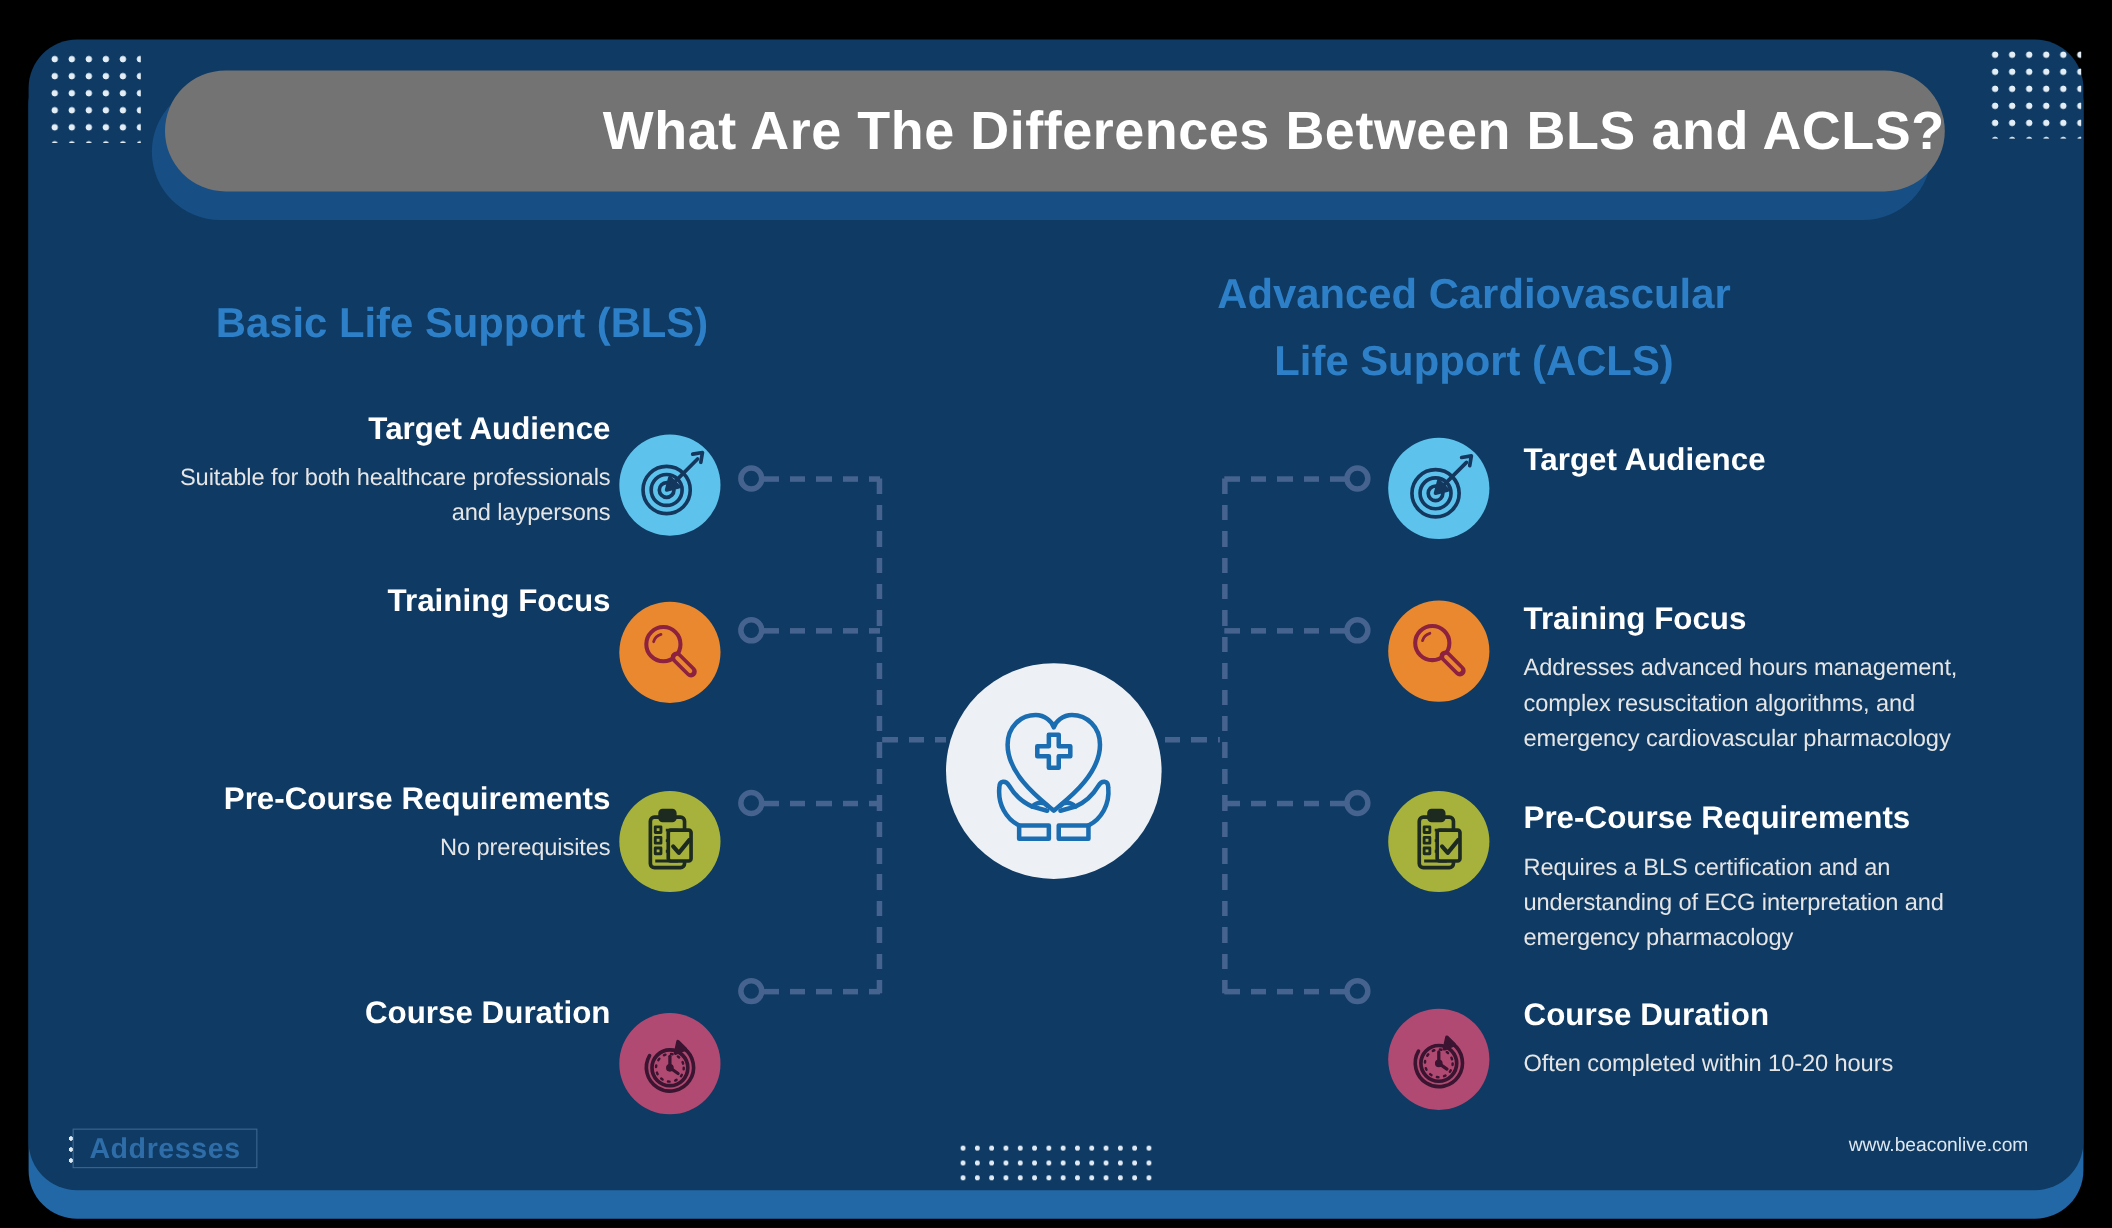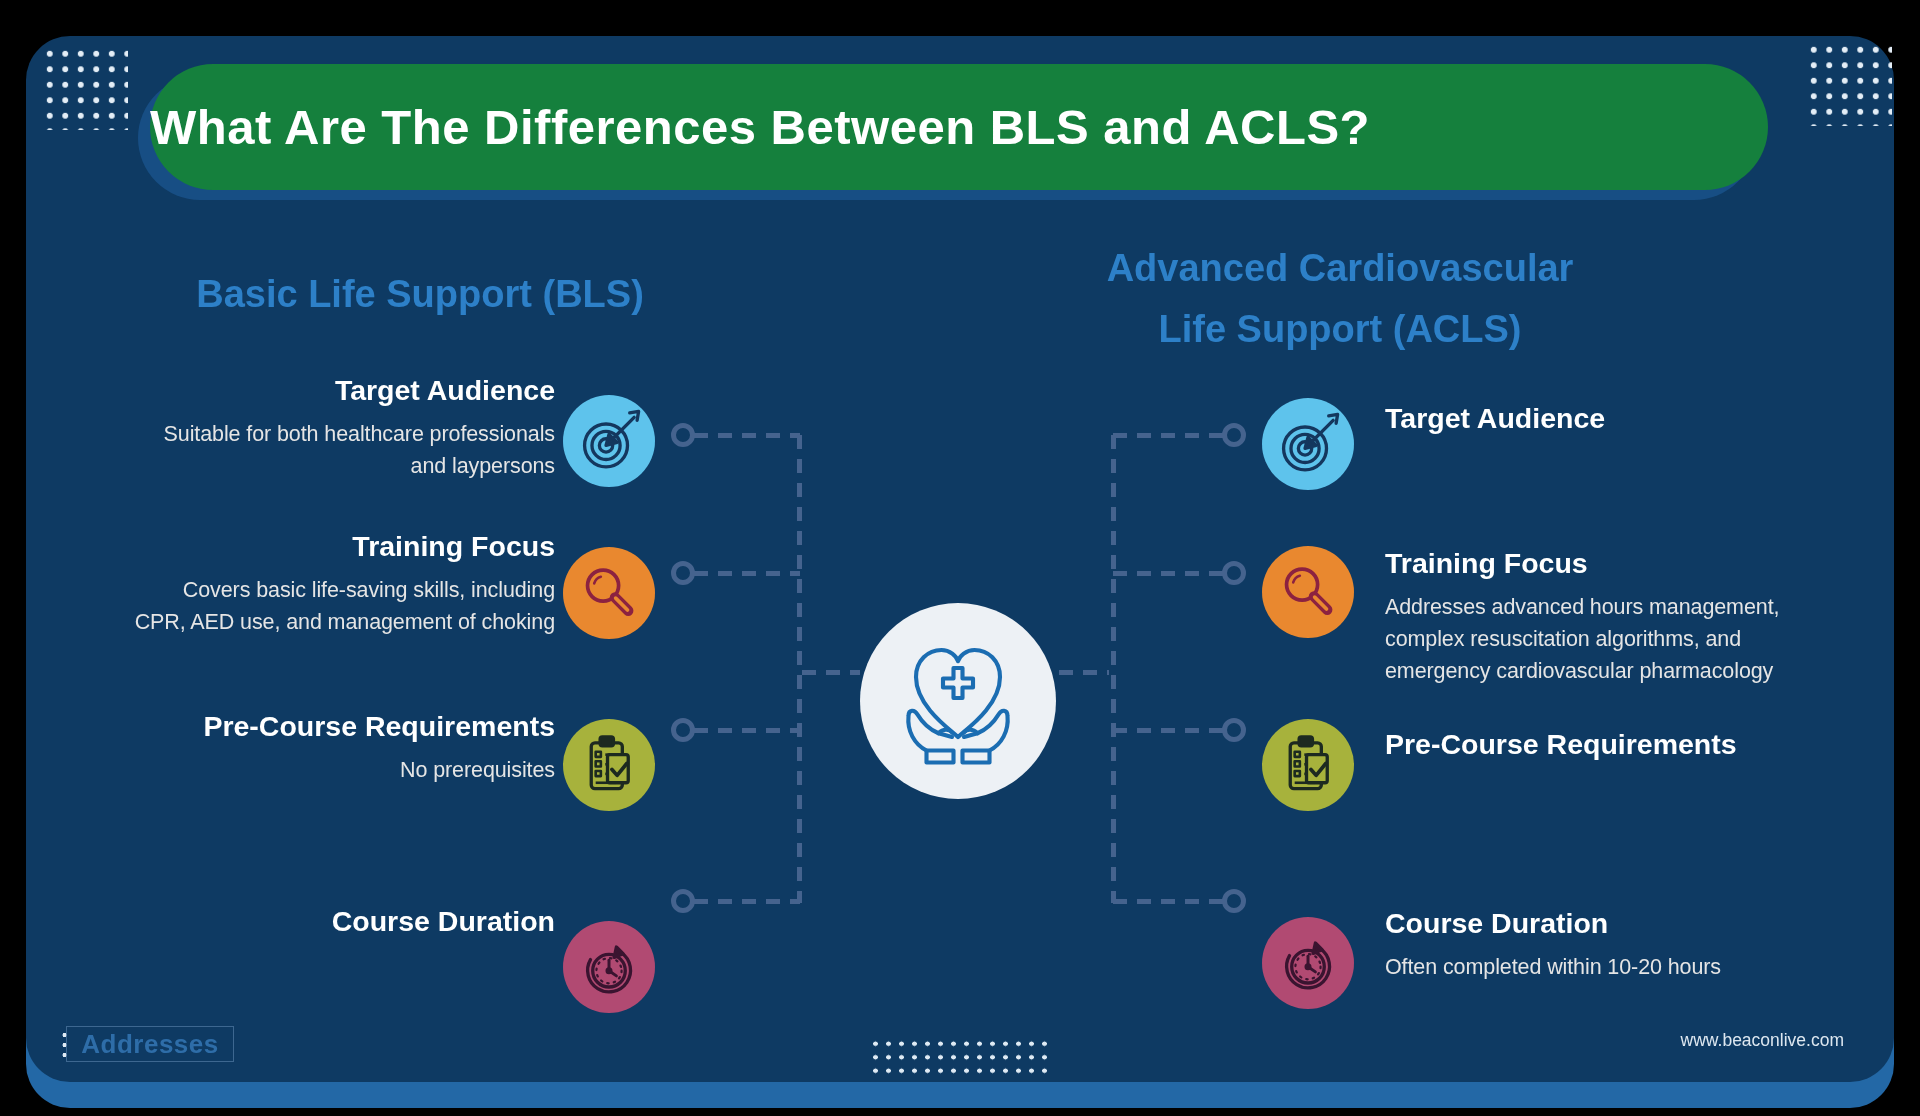--- a/index.html
+++ b/index.html
@@ -24,23 +24,23 @@
   .dots-small{
     width:180px;height:42px;
     background-image:radial-gradient(circle,#dfeaf4 2.1px,rgba(0,0,0,0) 2.6px);
     background-size:13px 13.5px;background-position:1px 1px;
   }
   .title-shadow{
     position:absolute;left:138px;top:76px;width:1618px;height:124px;
     background:#174e84;border-radius:63px;
   }
   .title-pill{
-    position:absolute;left:150px;top:64px;width:1618px;height:126px;
-    background:#15803d;border-radius:63px;
-    display:flex;align-items:center;justify-content:flex-start;
+    position:absolute;left:150px;top:64px;width:1618px;height:110px;
+    background:#737373;border-radius:63px;
+    display:flex;align-items:center;justify-content:flex-end;
   }
   .title-text{
     color:#ffffff;font-size:49px;font-weight:800;letter-spacing:.5px;
   }
   .col-heading{
     position:absolute;color:#2d80c8;font-weight:700;font-size:38px;
     text-align:center;white-space:pre-line;line-height:61px;
   }
   .row{position:absolute;}
   .row .rt{color:#ffffff;font-weight:700;font-size:28.5px;line-height:40px;margin-bottom:8px;}
@@ -134,22 +134,20 @@
     </svg>
   </div>
 
   <div class="row row-left" style="right:1365px;top:370px;">
     <div class="rt">Target Audience</div>
     <div class="rb">Suitable for both healthcare professionals
 and laypersons</div>
   </div>
   <div class="row row-left" style="right:1365px;top:526px;">
     <div class="rt">Training Focus</div>
-    <div class="rb">Covers basic life-saving skills, including
-CPR, AED use, and management of choking</div>
   </div>
   <div class="row row-left" style="right:1365px;top:706px;">
     <div class="rt">Pre-Course Requirements</div>
     <div class="rb">No prerequisites</div>
   </div>
   <div class="row row-left" style="right:1365px;top:901px;">
     <div class="rt">Course Duration</div>
   </div>
 
   <div class="icon-circle" style="left: 563px; top: 395px; background-color: rgb(94, 195, 236);">
@@ -201,20 +199,23 @@
     <div class="rt">Target Audience</div>
   </div>
   <div class="row row-right" style="left:1385px;top:543px;">
     <div class="rt">Training Focus</div>
     <div class="rb">Addresses advanced hours management,
 complex resuscitation algorithms, and
 emergency cardiovascular pharmacology</div>
   </div>
   <div class="row row-right" style="left:1385px;top:724px;">
     <div class="rt">Pre-Course Requirements</div>
+    <div class="rb">Requires a BLS certification and an
+understanding of ECG interpretation and
+emergency pharmacology</div>
   </div>
   <div class="row row-right" style="left:1385px;top:903px;">
     <div class="rt">Course Duration</div>
     <div class="rb">Often completed within 10-20 hours</div>
   </div>
 
   <div class="icon-circle" style="left: 1262px; top: 398px; background-color: rgb(94, 195, 236);">
     <svg viewBox="0 0 100 100" fill="none" stroke="#14375e" stroke-width="4.5" stroke-linecap="round" stroke-linejoin="round">
       <circle cx="46" cy="56" r="29"></circle>
         <circle cx="46" cy="56" r="19"></circle>

